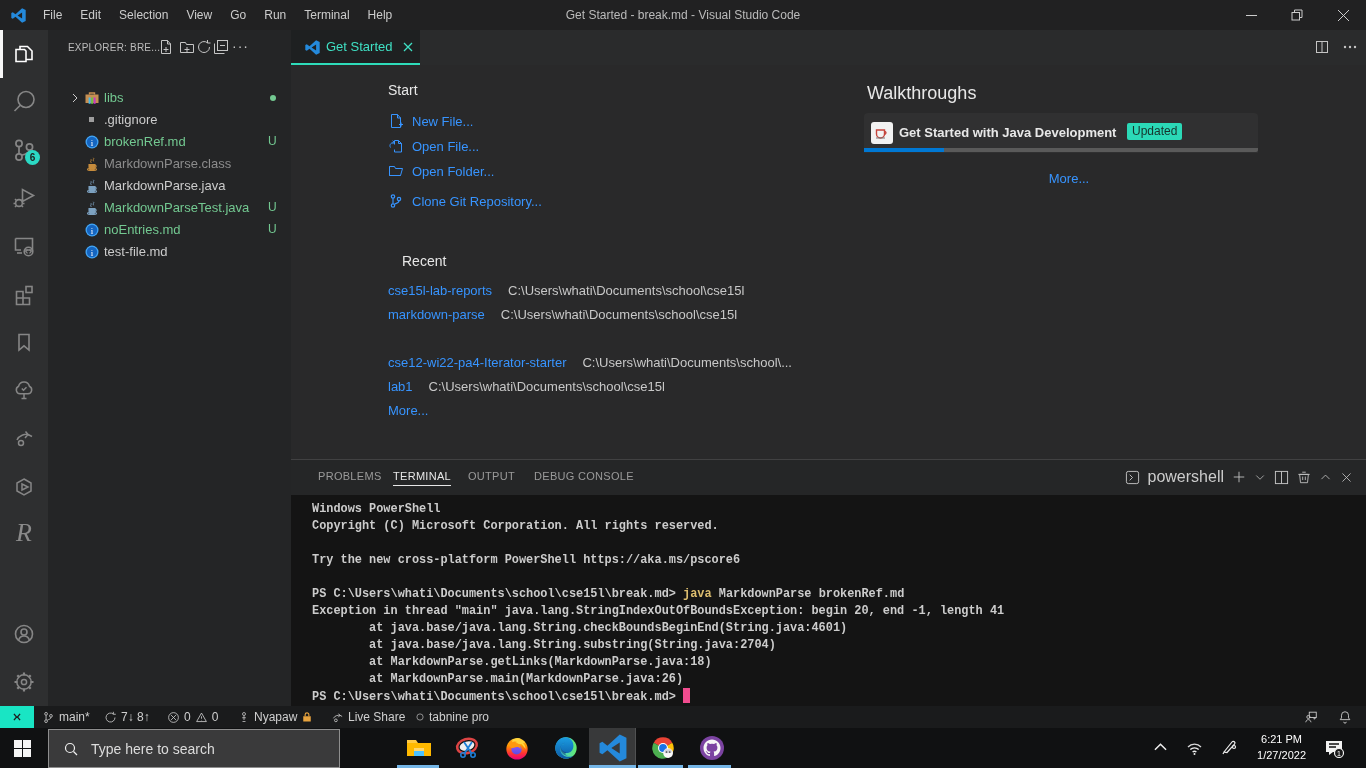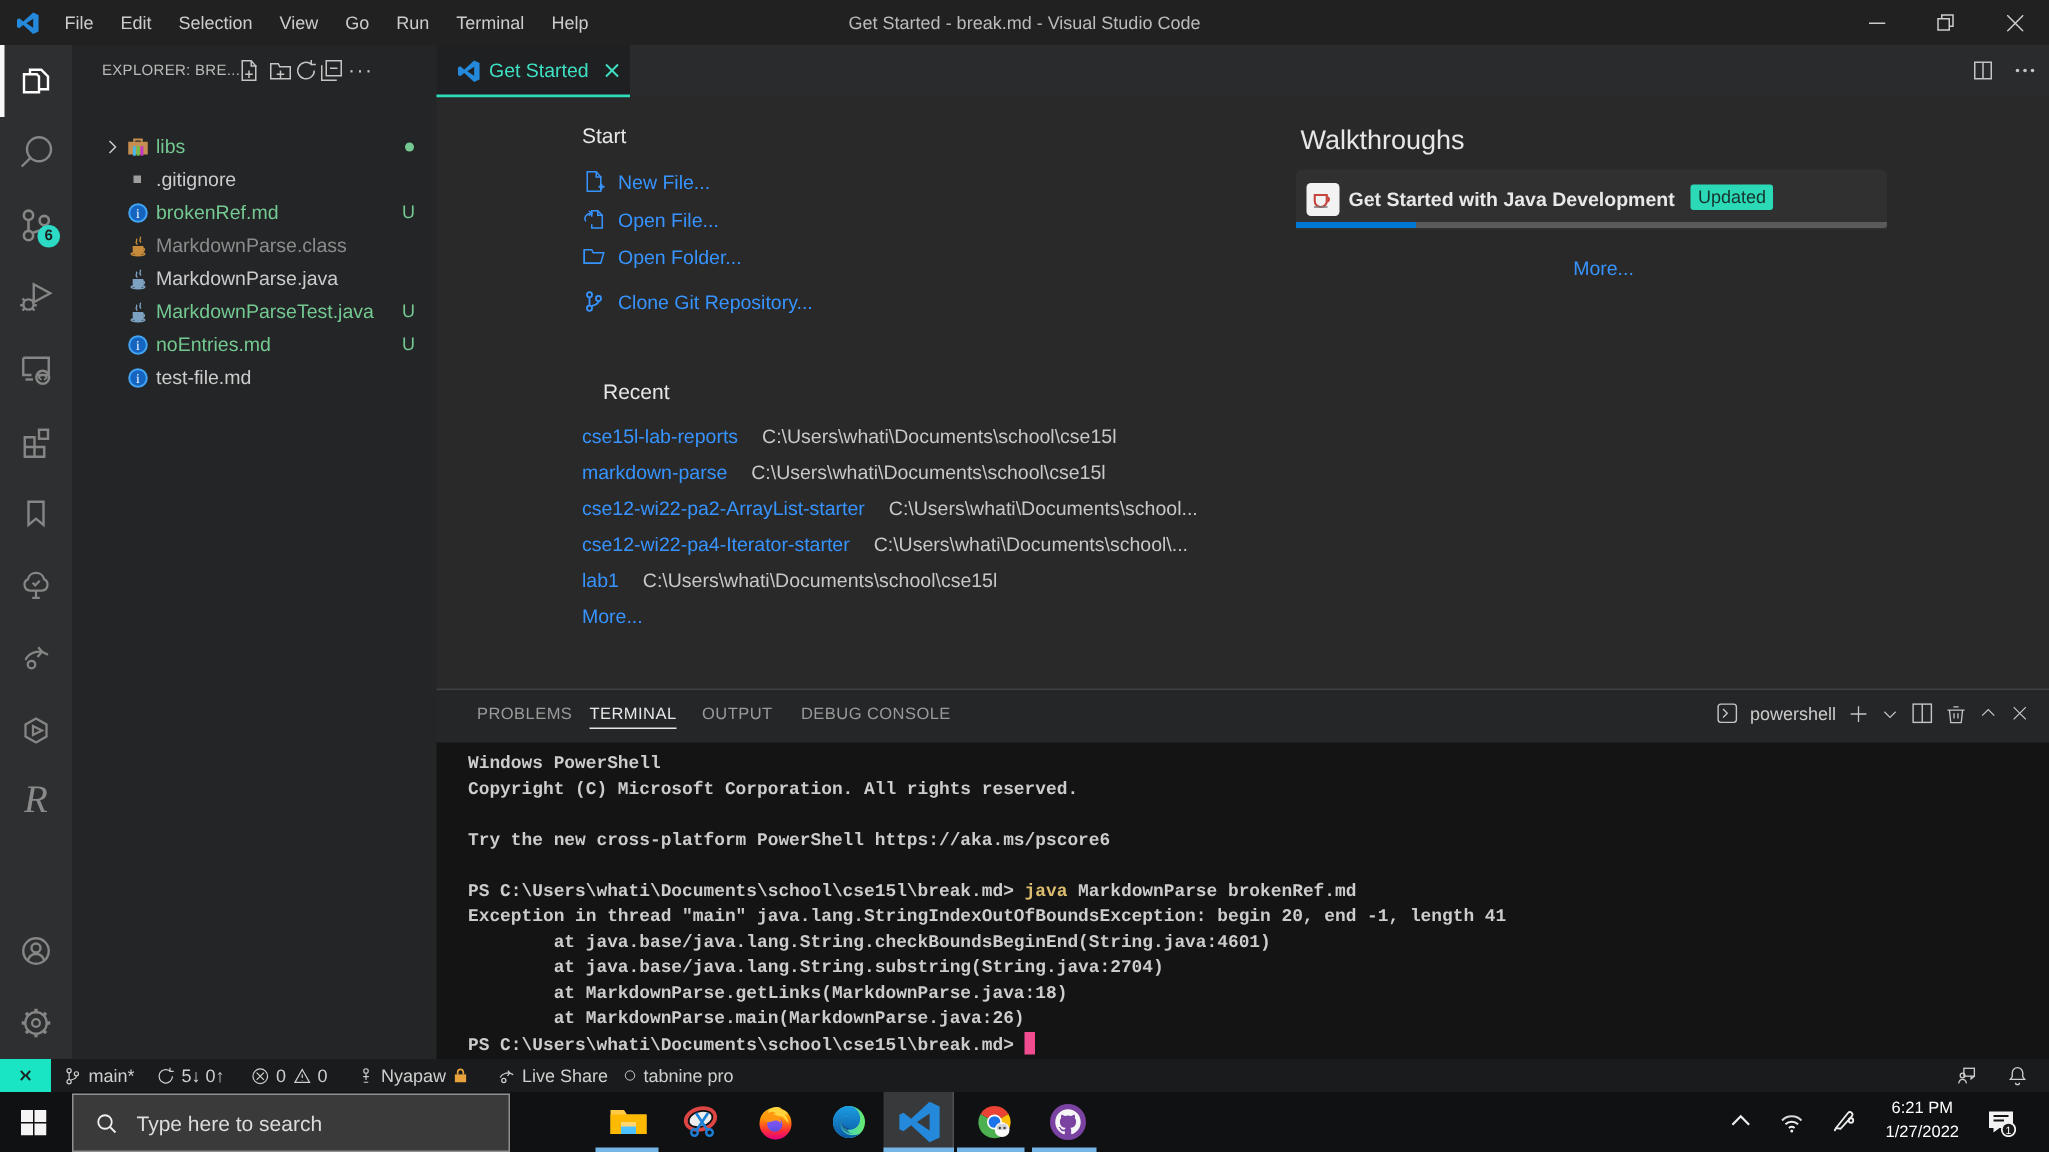--- a/index.html
+++ b/index.html
@@ -324,21 +324,20 @@
           <circle cx="5" cy="3.5" r="1.7"></circle>
           <circle cx="11" cy="6" r="1.7"></circle>
           <circle cx="5" cy="12.5" r="1.7"></circle>
           <path d="M5 5.2v5.6M11 7.7c0 2.3-2.5 2.6-4.3 3.3"></path>
         </svg>
         <span class="bluelink">Clone Git Repository...</span>
       </div>
   <div class="h1 abs" style="left:111px;top:188px">Recent</div>
   <div class="recrow" style="top:218px"><a class="bluelink">cse15l-lab-reports</a><span class="pth">C:\Users\whati\Documents\school\cse15l</span></div>
   <div class="recrow" style="top:242px"><a class="bluelink">markdown-parse</a><span class="pth">C:\Users\whati\Documents\school\cse15l</span></div>
-  <div class="recrow" style="top:266px"><a class="bluelink">cse12-wi22-pa2-ArrayList-starter</a><span class="pth">C:\Users\whati\Documents\school...</span></div>
   <div class="recrow" style="top:290px"><a class="bluelink">cse12-wi22-pa4-Iterator-starter</a><span class="pth">C:\Users\whati\Documents\school\...</span></div>
   <div class="recrow" style="top:314px"><a class="bluelink">lab1</a><span class="pth">C:\Users\whati\Documents\school\cse15l</span></div>
   <div class="recrow" style="top:338px"><a class="bluelink">More...</a></div>
 
   <div class="h1 abs" style="left:576px;top:18px;font-size:18px">Walkthroughs</div>
   <div id="wcard">
     <div class="abs" style="left:7px;top:9px;width:22px;height:22px;background:#f2f2f2;border-radius:3px">
           <svg style="margin:3px 0 0 3px" width="16" height="16" viewBox="0 0 16 16" fill="none" stroke="#c5443c" stroke-width="1.4">
             <path d="M2.5 5h8v4a4 4 0 0 1-8 0z"></path>
             <path d="M10.5 6.5c2 0 2 3-.5 3"></path>
@@ -356,21 +355,21 @@
 <div id="panel">
   <span class="ptab" style="left:27px">PROBLEMS</span>
   <span class="ptab on" style="left:102px">TERMINAL</span>
   <span class="ptab" style="left:177px">OUTPUT</span>
   <span class="ptab" style="left:243px">DEBUG CONSOLE</span>
   <div id="pacts">
     <svg width="15" height="15" viewBox="0 0 16 16" fill="none" stroke="currentColor">
           <rect x="1.5" y="1.5" width="13" height="13" rx="2"></rect>
           <path d="M5 5l3 3-3 3"></path>
         </svg>
-    <span style="font-size:12px;color:#cccccc">powershell</span>
+    <span style="font-size:16px;color:#cccccc">powershell</span>
     <svg width="14" height="14" viewBox="0 0 16 16" fill="none" stroke="currentColor">
           <path d="M8 2v12M2 8h12"></path>
         </svg>
     <svg width="12" height="12" viewBox="0 0 16 16" fill="none" stroke="currentColor">
           <path d="M3 6l5 5 5-5"></path>
         </svg>
     <svg width="15" height="15" viewBox="0 0 16 16" fill="none" stroke="currentColor">
           <rect x="1.5" y="1.5" width="13" height="13"></rect>
           <path d="M8 1.5v13"></path>
         </svg>
@@ -412,21 +411,21 @@
           <circle cx="11" cy="6" r="1.7"></circle>
           <circle cx="5" cy="12.5" r="1.7"></circle>
           <path d="M5 5.2v5.6M11 7.7c0 2.3-2.5 2.6-4.3 3.3"></path>
         </svg>
         <span>main*</span>
       </div>
   <div class="sitem" style="left:104px">
         <svg width="13" height="13" viewBox="0 0 16 16" fill="none" stroke="currentColor">
           <path d="M13.5 8a5.5 5.5 0 1 1-2-4.2M11.5 1v3h3"></path>
         </svg>
-        <span>5↓ 0↑</span>
+        <span>7↓ 8↑</span>
       </div>
   <div class="sitem" style="left:167px">
         <svg width="13" height="13" viewBox="0 0 16 16" fill="none" stroke="currentColor">
           <circle cx="8" cy="8" r="6"></circle>
           <path d="M5 5l6 6M11 5l-6 6"></path>
         </svg>
         <span>0</span>
         <svg width="13" height="13" viewBox="0 0 16 16" fill="none" stroke="currentColor">
           <path d="M8 2.5 14 13H2z"></path>
           <path d="M8 6.5v3M8 11v.5"></path>

